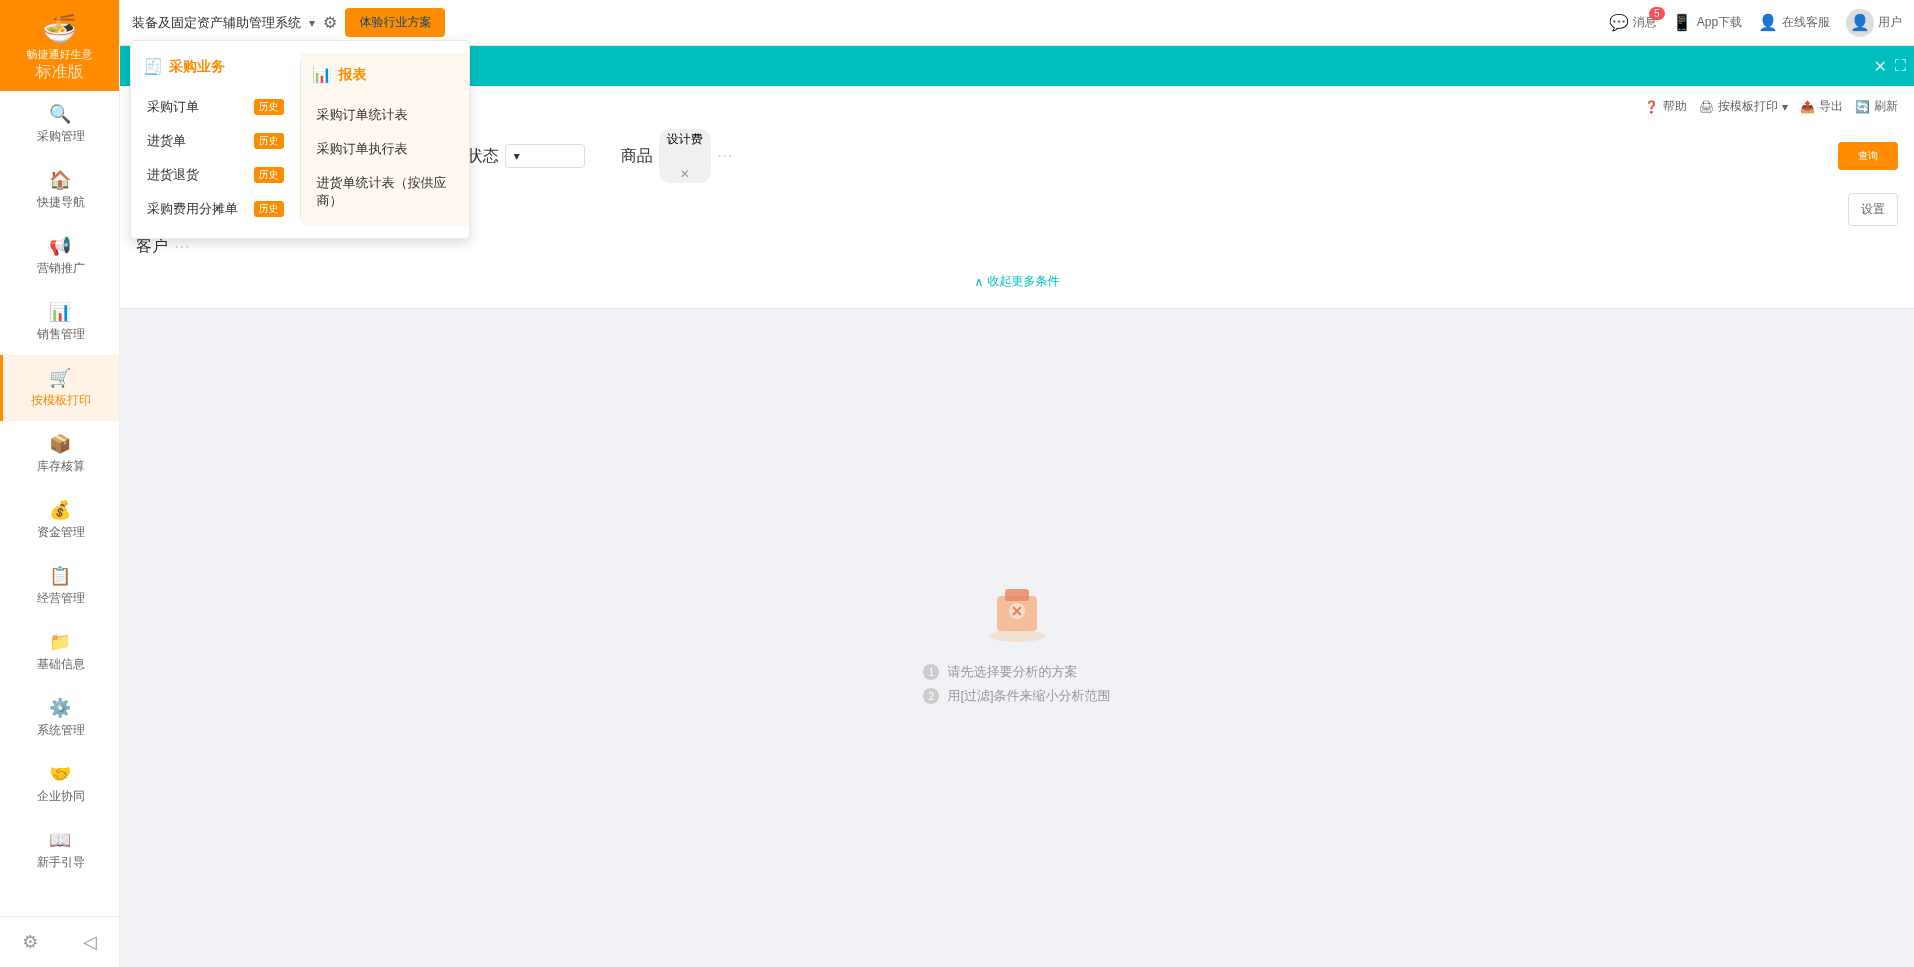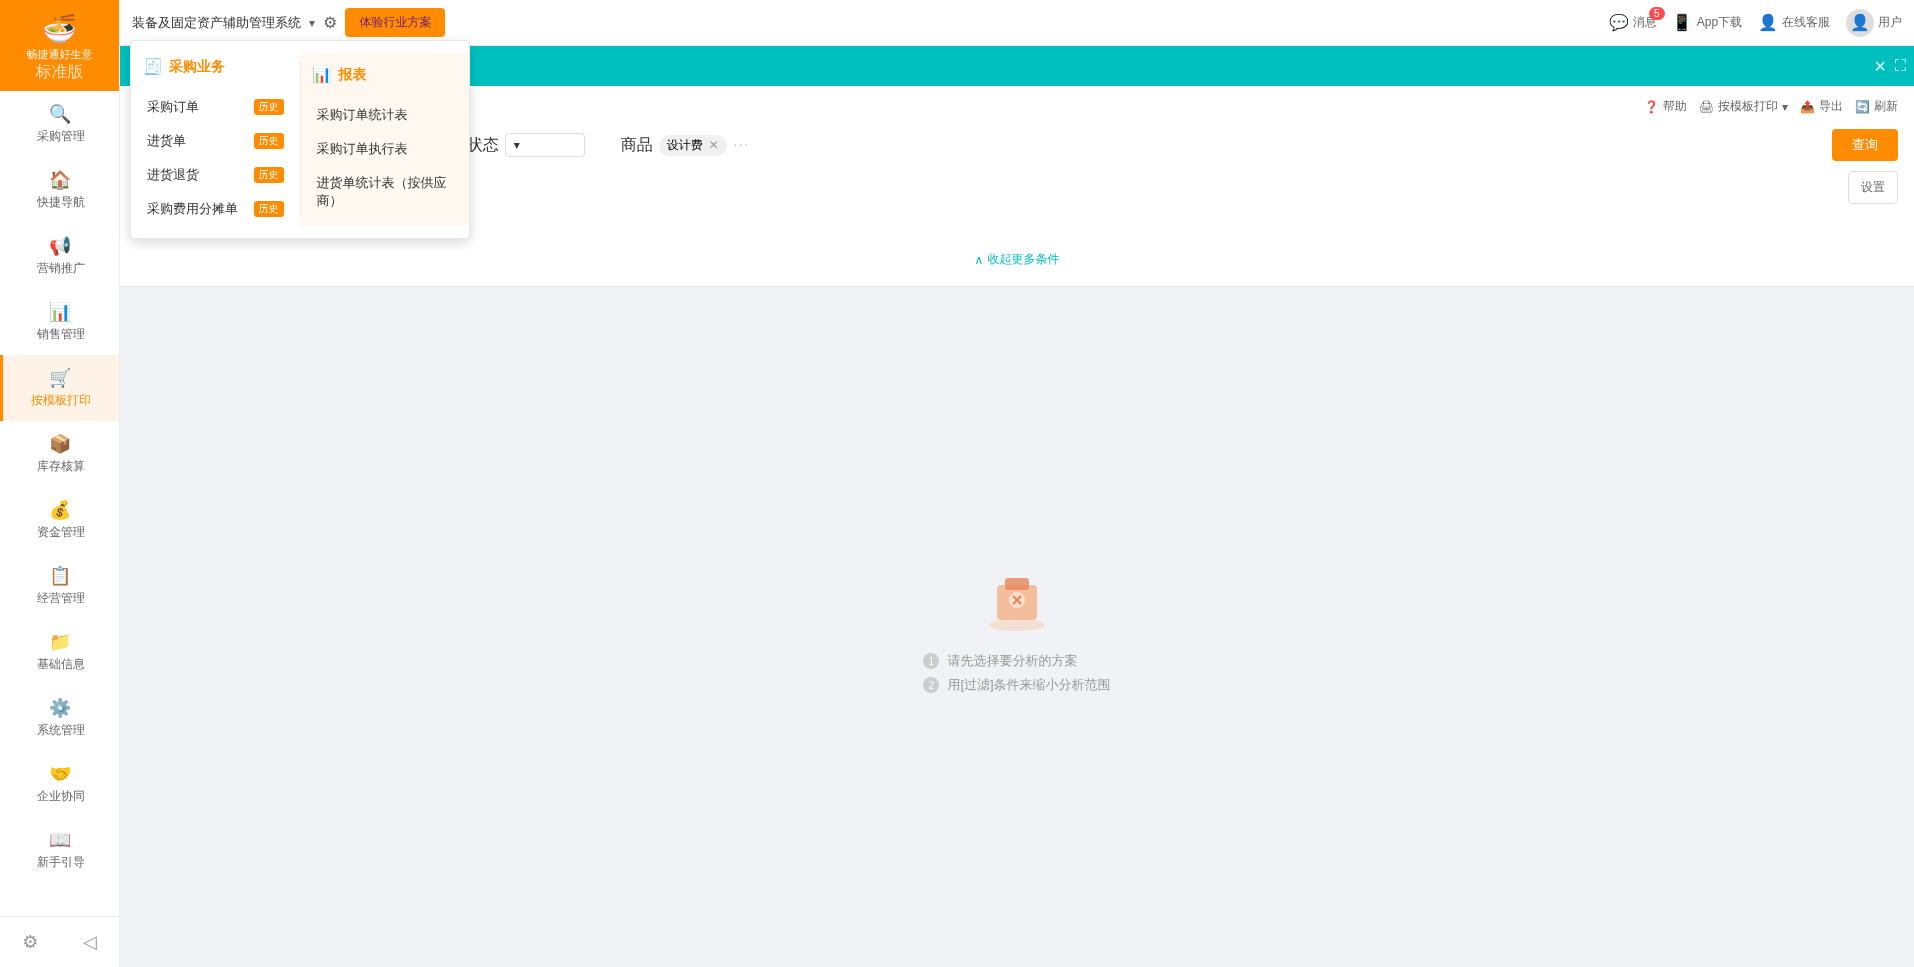--- a/index.html
+++ b/index.html
@@ -107,21 +107,21 @@
       color: #666;
       cursor: pointer;
     }
     .header-settings-icon {
       font-size: 16px;
       color: #666;
       cursor: pointer;
     }
     .industry-btn {
       background: #ff8c00;
-      color: #701a75;
+      color: #0c4a6e;
       border: none;
       padding: 6px 14px;
       border-radius: 4px;
       font-size: 12px;
       cursor: pointer;
     }
     .header-right {
       display: flex;
       align-items: center;
       gap: 16px;
@@ -248,21 +248,22 @@
       min-width: 80px;
       background: #fff;
     }
     .filter-tag {
       display: flex;
       align-items: center;
       background: #f0f0f0;
       border-radius: 12px;
       padding: 2px 8px;
       font-size: 12px;
-      gap: 6px;
+      gap: 19px;
+      flex-direction: column;
     }
     .filter-tag .close { cursor: pointer; color: #999; }
     .filter-separator { color: #ddd; }
     .date-quick-btn {
       font-size: 12px;
       color: #00bfbf;
       cursor: pointer;
       padding: 2px 4px;
     }
     .collapse-btn {
@@ -282,21 +283,21 @@
       font-size: 12px;
       color: #666;
       cursor: pointer;
     }
     .query-btn {
       background: #ff8c00;
       color: #fff;
       border: none;
       padding: 7px 20px;
       border-radius: 4px;
-      font-size: 13px;
+      font-size: 10px;
       cursor: pointer;
       text-align: center;
     }
     .settings-btn {
       background: #fff;
       color: #666;
       border: 1px solid #ddd;
       padding: 7px 12px;
       border-radius: 4px;
       font-size: 12px;

